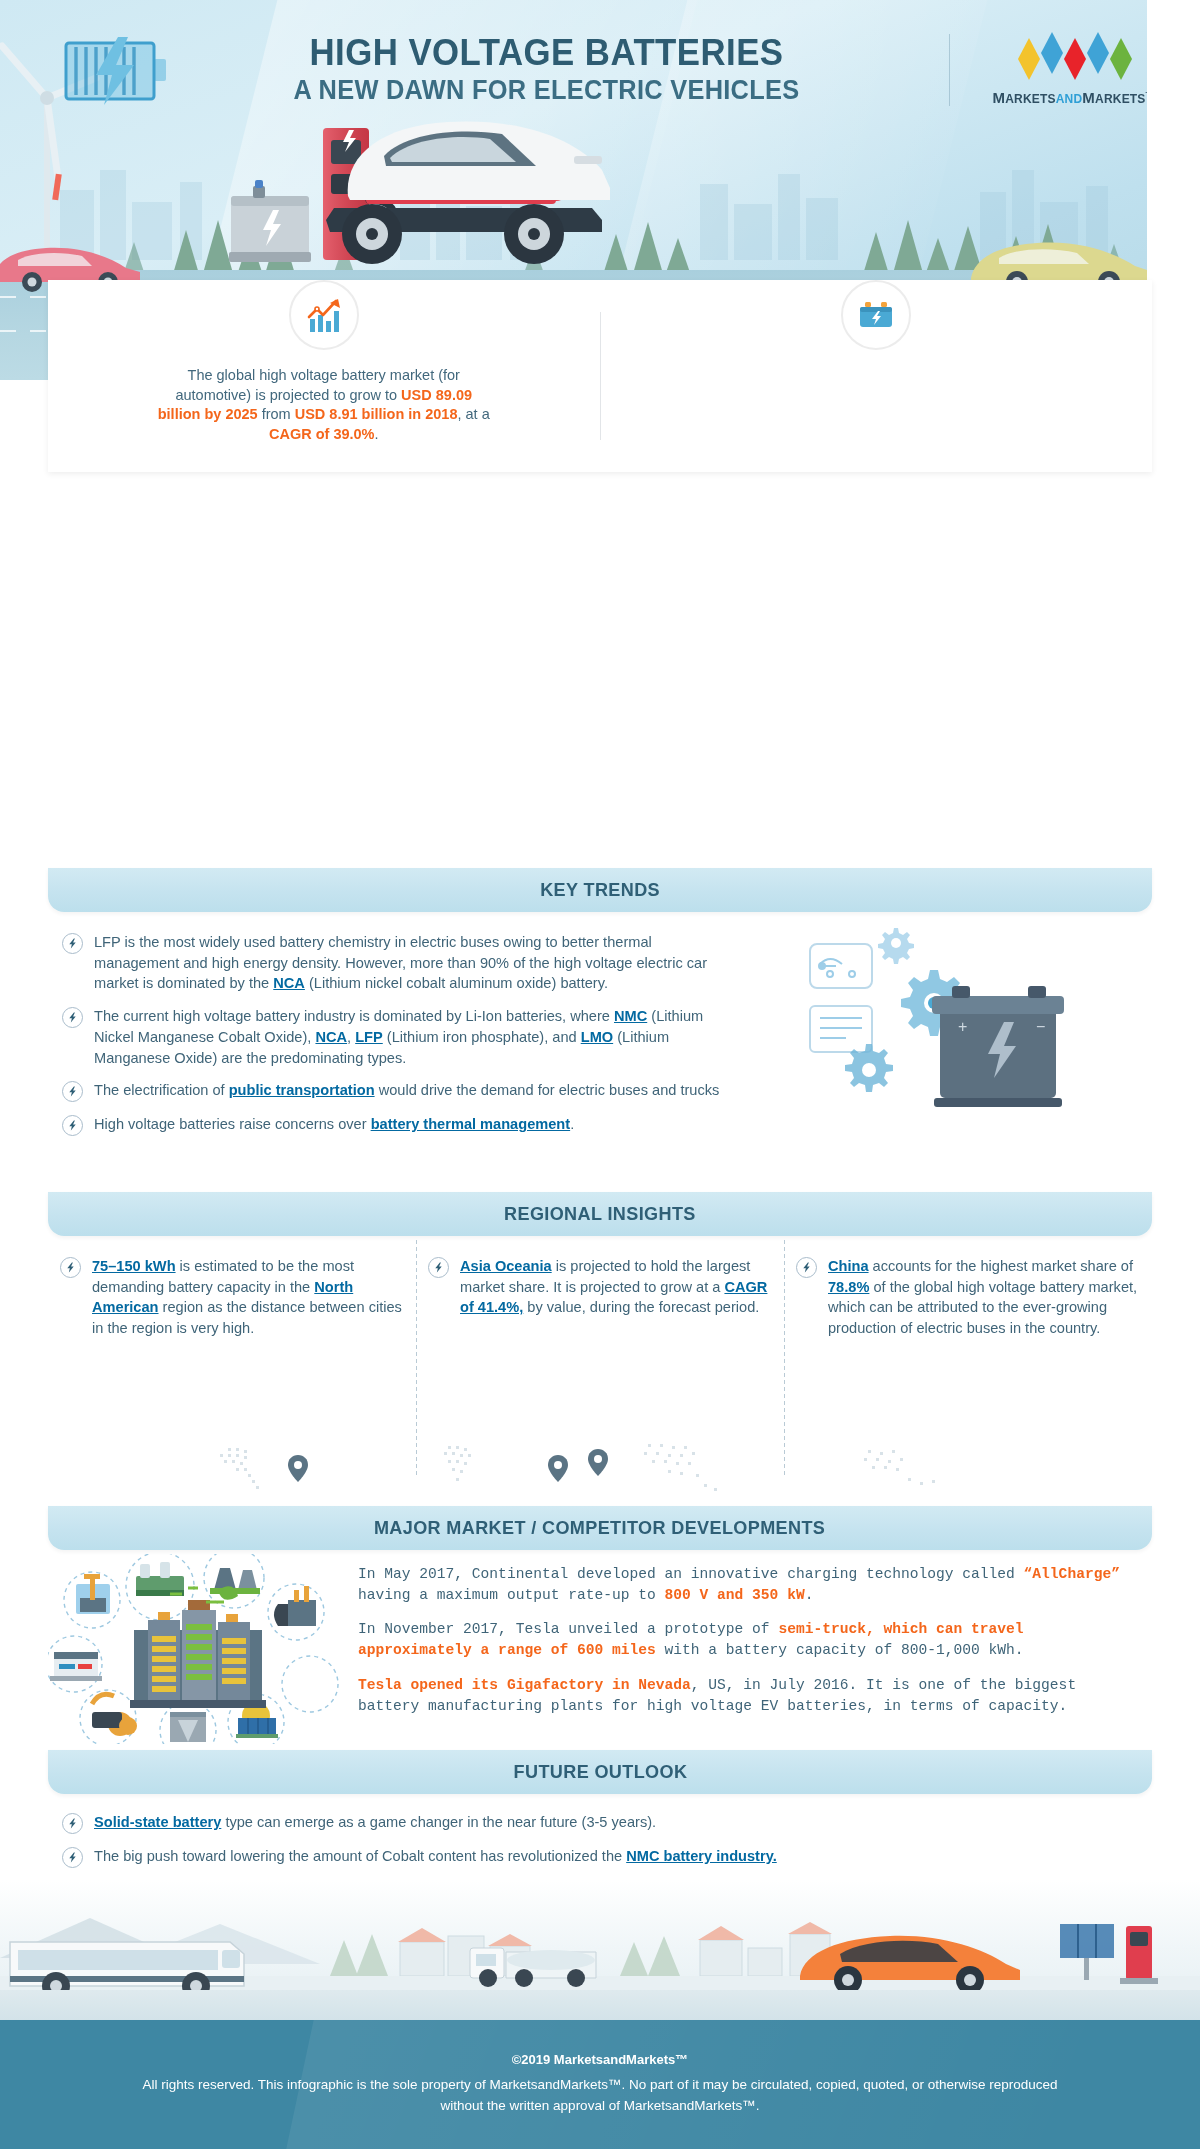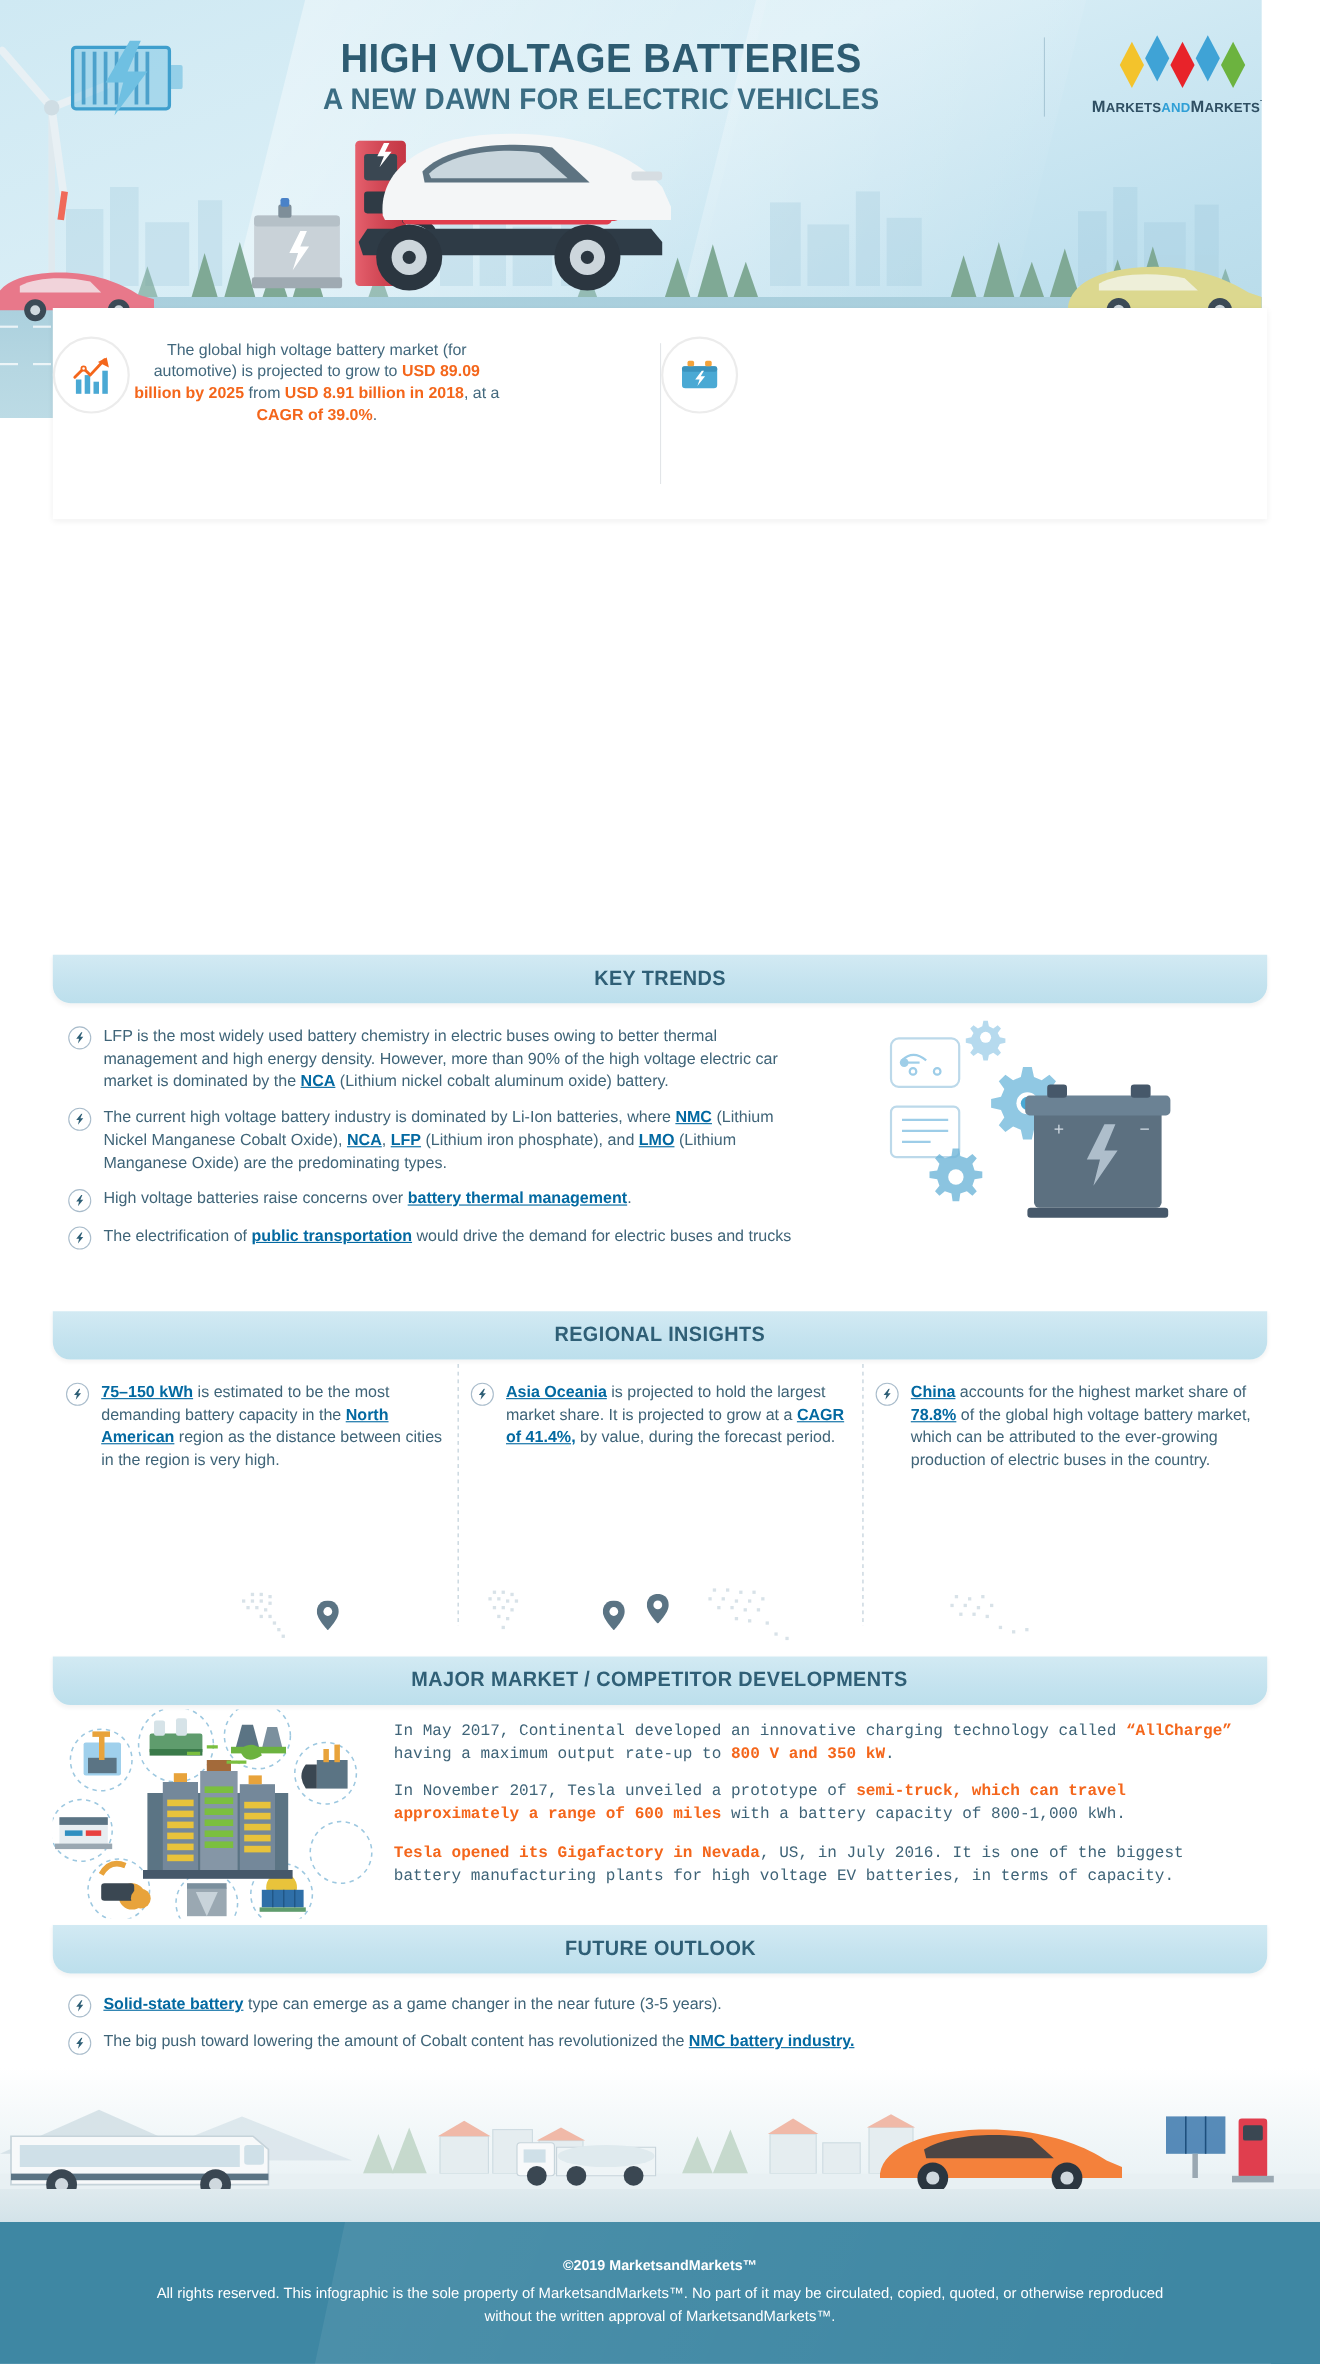--- a/index.html
+++ b/index.html
@@ -55,21 +55,21 @@
   .brand-name { font-size:15px; font-weight:bold; color:#2f4f63; letter-spacing:.2px; white-space:nowrap;}
   .brand-name .and { color:#2f9fd6; }
   .brand-name sup { font-size:8px; }
 
   
   .stat-card {
     position:absolute; top:280px; left:48px; width:1104px; height:192px;
     background:#fff; z-index:8; box-shadow:0 2px 6px rgba(0,0,0,.07);
     display:flex; align-items:flex-start;
   }
-  .stat-col { flex:1; display:flex; flex-direction:row; align-items:center; padding-top:26px; }
+  .stat-col { flex:1; display:flex; flex-direction:column; align-items:center; }
   .stat-sep { width:1px; align-self:center; height:128px; background:#e2e5e8; }
   .circ {
     width:70px; height:70px; border-radius:50%; border:2px solid #ececec;
     display:flex; align-items:center; justify-content:center; margin-bottom:16px;
   }
   .stat-text { font-size:14.5px; line-height:1.35; color:#42687d; text-align:center; width:340px; }
   .stat-text b { color:#f4661b; }
 
   
   .banner {
@@ -416,29 +416,29 @@
               </svg>
             </span>
             <div class="btext"><span>The current high voltage battery industry is dominated by Li-Ion batteries, where </span><b>NMC</b><span> (Lithium Nickel Manganese Cobalt Oxide), </span><b>NCA</b><span>, </span><b>LFP</b><span> (Lithium iron phosphate), and </span><b>LMO</b><span> (Lithium Manganese Oxide) are the predominating types.</span></div>
           </div>
           <div class="bullet">
             <span class="bolt">
               <svg viewBox="0 0 12 12">
                 <polygon points="7.5,0.5 2.5,6.8 5.3,6.8 4.2,11.5 9.5,5 6.6,5 8.6,0.5" fill="#2f5f76"></polygon>
               </svg>
             </span>
-            <div class="btext"><span>High voltage batteries raise concerns over </span><b>battery thermal management</b><span>.</span></div>
+            <div class="btext"><span>The electrification of </span><b>public transportation</b><span> would drive the demand for electric buses and trucks</span></div>
           </div>
           <div class="bullet">
             <span class="bolt">
               <svg viewBox="0 0 12 12">
                 <polygon points="7.5,0.5 2.5,6.8 5.3,6.8 4.2,11.5 9.5,5 6.6,5 8.6,0.5" fill="#2f5f76"></polygon>
               </svg>
             </span>
-            <div class="btext"><span>The electrification of </span><b>public transportation</b><span> would drive the demand for electric buses and trucks</span></div>
+            <div class="btext"><span>High voltage batteries raise concerns over </span><b>battery thermal management</b><span>.</span></div>
           </div>
         </div>
     </div>
   </div>
 
   <div>
     <div class="banner">
       <div class="banner-t">REGIONAL INSIGHTS</div>
     </div>
 

